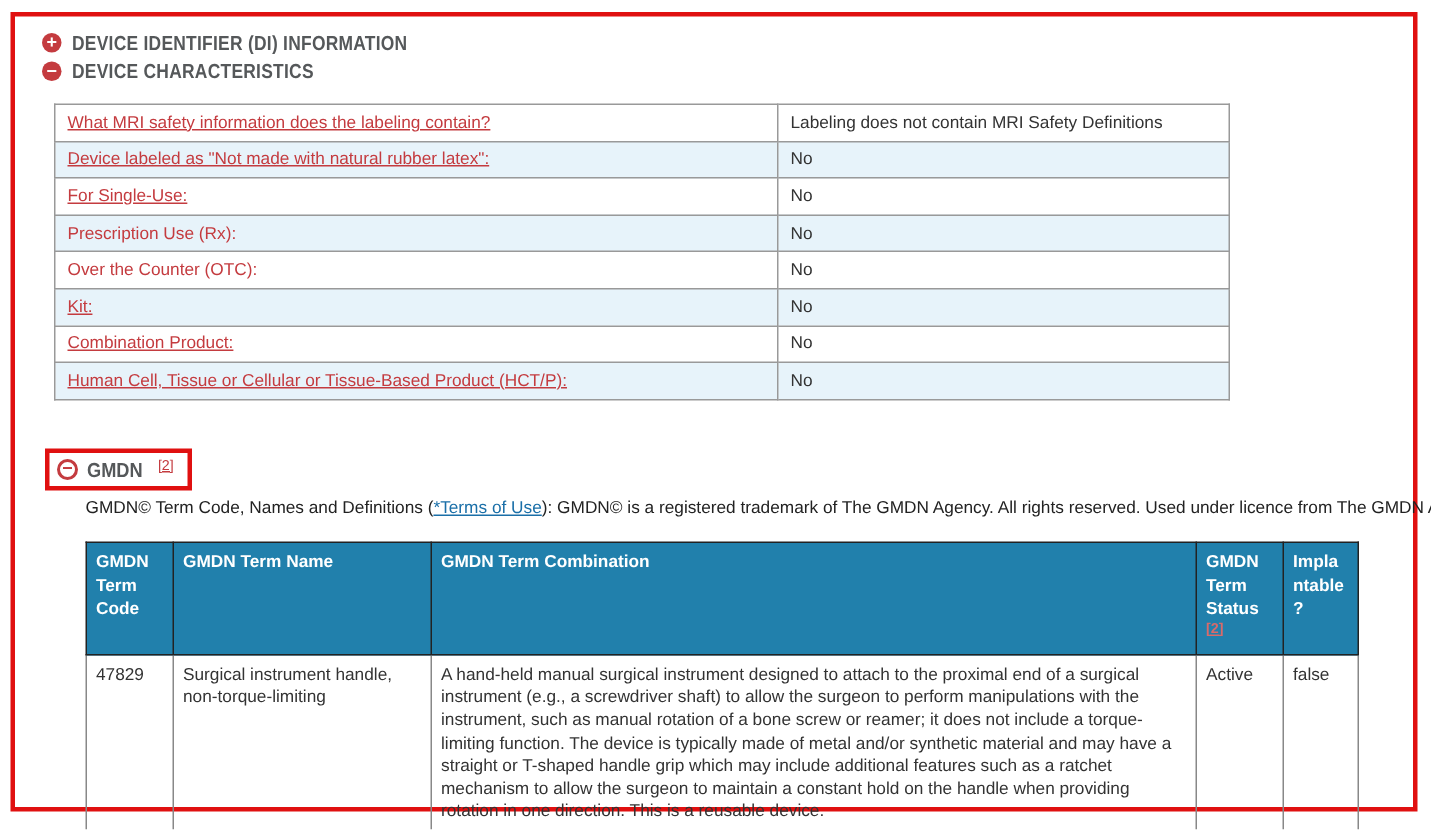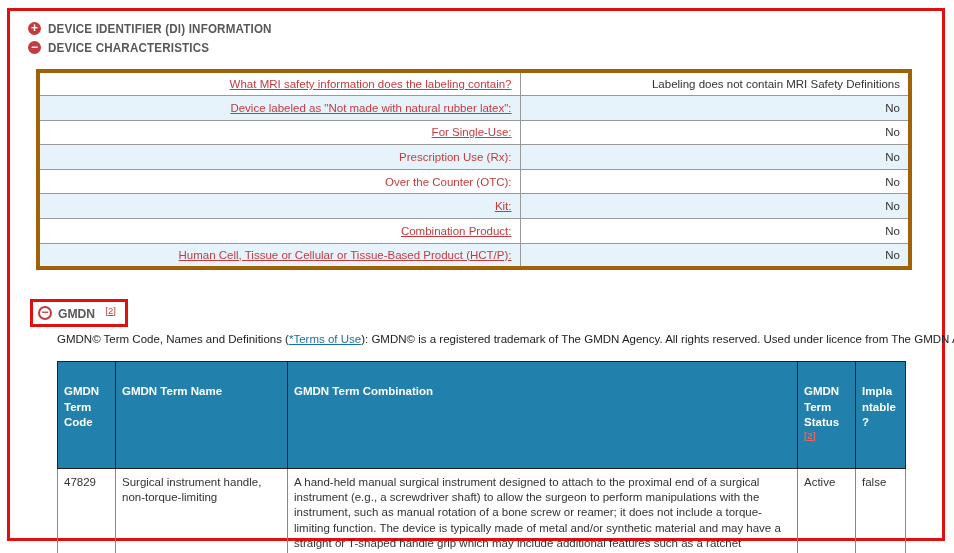--- a/index.html
+++ b/index.html
@@ -27,24 +27,23 @@
     font-size:12px; font-weight:bold; line-height:12px; text-align:center;
     display:inline-block; cursor:pointer;
   }
   .circle-icon.outline {
     background:#fff; color:var(--accent-red,#c43b3f);
     border:2px solid var(--accent-red,#c43b3f);
     width:14px; height:14px; flex:0 0 14px; line-height:9px; font-size:12px;
   }
   
   .char-table {
-    position:absolute; left:36px; top:69px; width:876px;
+    position:absolute; left:36px; top:69px; width:784px;
     border-collapse:collapse; table-layout:fixed;
-    border:4px solid #a16207;
-    text-align:right;
+    border:1px solid #a16207;
   }
   .char-table td {
     border:1px solid #999; height:24.6px; padding:2px 8px;
     font-size:11.5px; vertical-align:middle;
   }
   .char-table td.label-cell { width:482px; }
   .char-table tr:nth-child(even) td { background:var(--row-alt-blue,#e7f3fa); }
   .char-table a.row-link {
     color:var(--accent-red,#c43b3f); text-decoration:underline; cursor:pointer;
   }
@@ -78,21 +77,21 @@
     border:1px solid #555;
   }
   .gmdn-table col.c-code   { width:58px; }
   .gmdn-table col.c-name   { width:172px; }
   .gmdn-table col.c-def    { width:510px; }
   .gmdn-table col.c-status { width:58px; }
   .gmdn-table col.c-impl   { width:50px; }
   .gmdn-table th {
     background:var(--table-header-blue,#2180ac); color:#fff;
     font-size:11.5px; font-weight:bold; text-align:left; vertical-align:top;
-    padding:22px 6px; height:61px; border:1px solid #222; line-height:1.35;
+    padding:6px 6px; height:61px; border:1px solid #222; line-height:1.35;
     overflow-wrap:break-word; word-break:break-word;
   }
   .gmdn-table th .footnote-link { color:#d96a6a; }
   .gmdn-table td {
     font-size:11.5px; color:#333; vertical-align:top; padding:6px 6px;
     border:1px solid #888; height:104px; line-height:1.32;
     overflow-wrap:break-word;
   }
 </style>
 </head>

